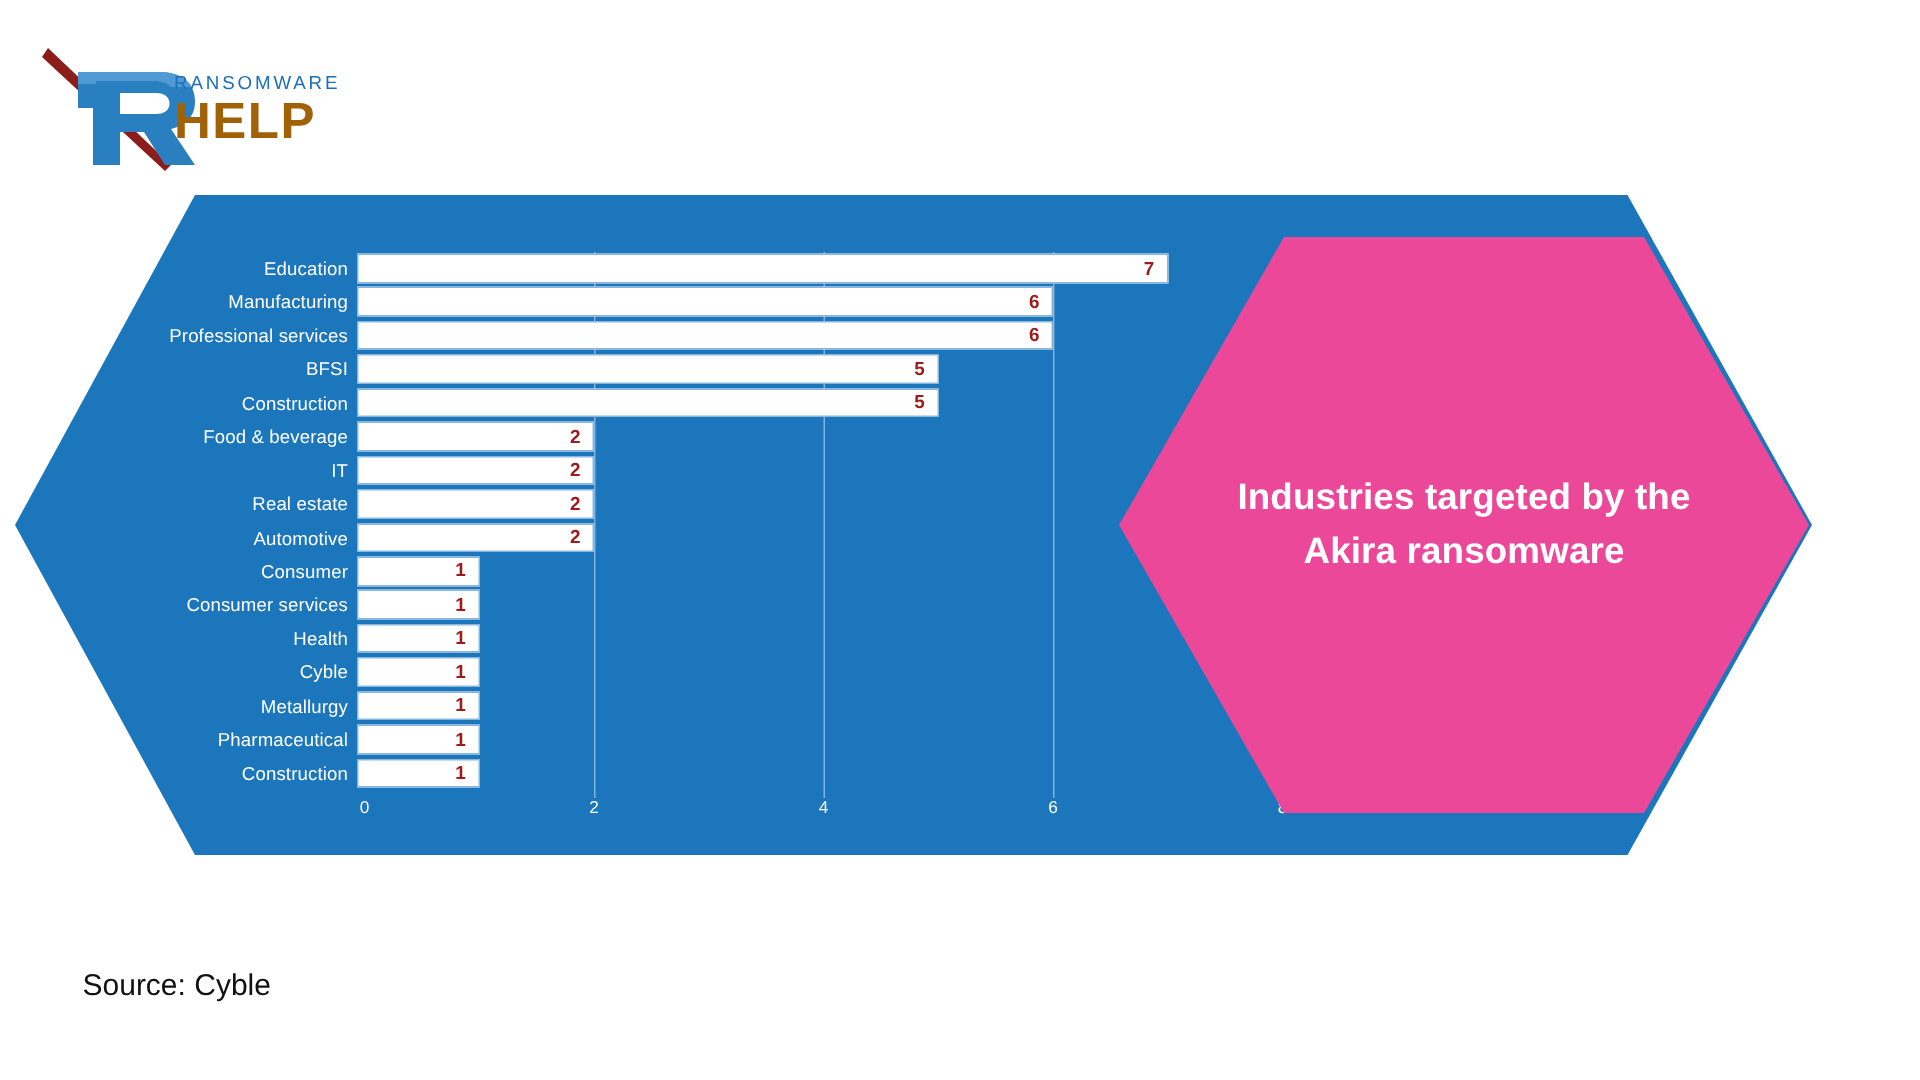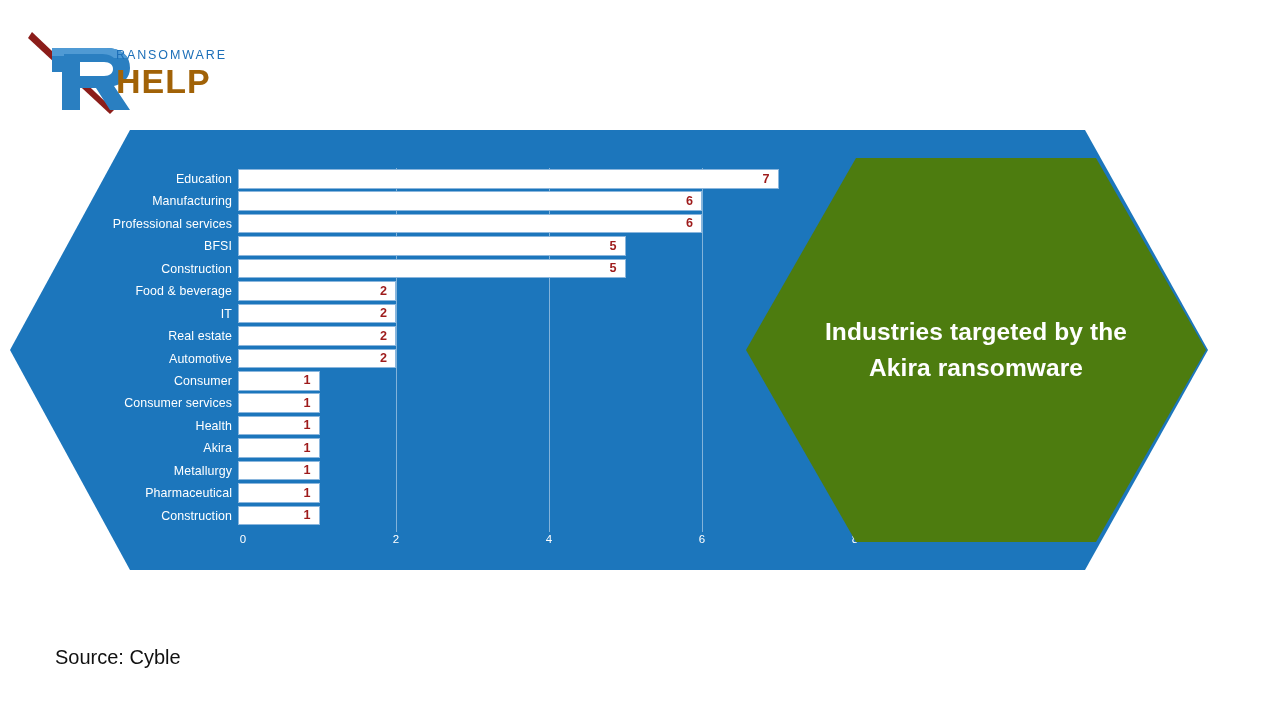--- a/index.html
+++ b/index.html
@@ -73,21 +73,21 @@
   #xaxis{position:absolute;left:0;top:534px;width:900px;height:22px;}
   .xtick{
     position:absolute;top:0;
     transform:translateX(-50%);
     color:#ffffff;font-size:11.5px;line-height:1;
   }
 
   
   #hex{
     position:absolute;left:746px;top:158px;width:460px;height:384px;
-    background:#4d7c0f;
+    background:#ec4899;
     clip-path:polygon(110px 0, 350px 0, 460px 192px, 350px 384px, 110px 384px, 0 192px);
     display:flex;align-items:center;justify-content:center;
   }
   #hex-title{
     color:#ffffff;
     font-size:24.5px;
     font-weight:bold;
     line-height:1.45;
     text-align:center;
     width:400px;
@@ -220,21 +220,21 @@
       </div>
       <div class="row">
         <div class="row-label">Health</div>
         <div class="bar-track">
           <div class="bar" style="width: 81.5px;">
             <span class="bar-value">1</span>
           </div>
         </div>
       </div>
       <div class="row">
-        <div class="row-label">Akira</div>
+        <div class="row-label">Cyble</div>
         <div class="bar-track">
           <div class="bar" style="width: 81.5px;">
             <span class="bar-value">1</span>
           </div>
         </div>
       </div>
       <div class="row">
         <div class="row-label">Metallurgy</div>
         <div class="bar-track">
           <div class="bar" style="width: 81.5px;">

